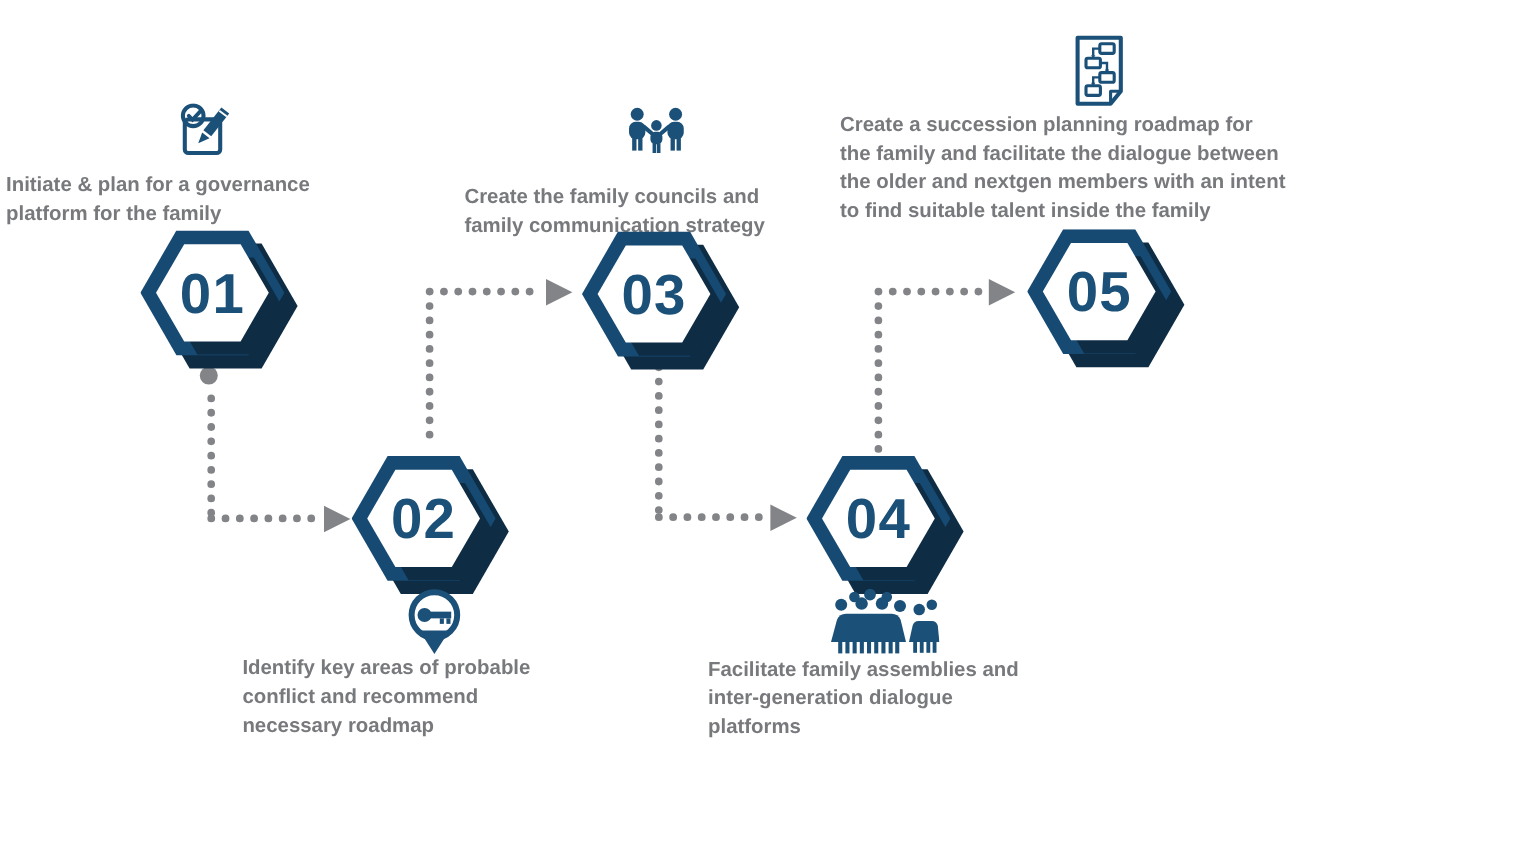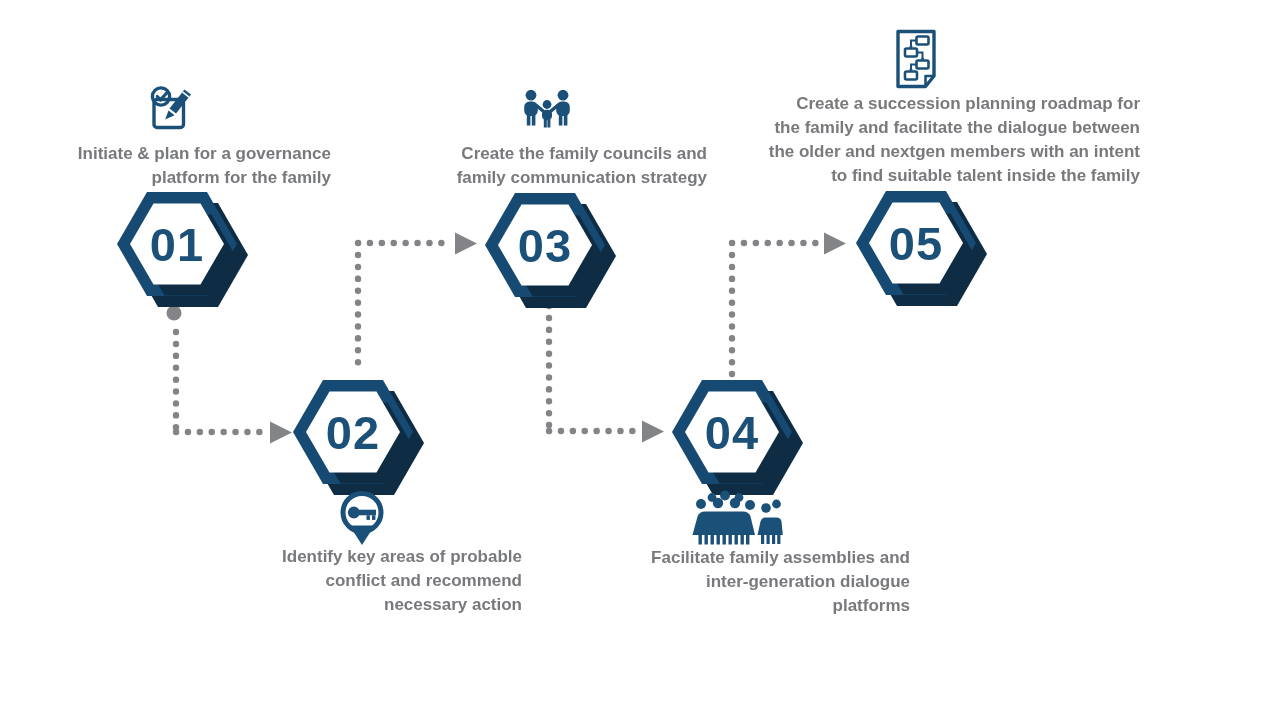--- a/index.html
+++ b/index.html
@@ -1,21 +1,21 @@
 <!DOCTYPE html>
 <html style="--hexagon-main: #164A73; --hexagon-shadow: #0E2C44; --number-blue: #1B5078; --icon-blue: #1B5078; --text-gray: #77797C; --dot-gray: #828487;"><head>
 <meta charset="utf-8">
 <style>
   html,body{margin:0;padding:0;background:#fff;}
   .canvas{
     position:relative;width:1280px;height:720px;background:#fff;overflow:hidden;
     font-family:"Liberation Sans",sans-serif;
   }
   .desc{
-    position:absolute;text-align:right;white-space:pre-line;
+    position:absolute;text-align:left;white-space:pre-line;
     color:var(--text-gray);font:700 17px/24px "Liberation Sans",sans-serif;
   }
   svg.hex,svg.icon,svg.flow{position:absolute;display:block;}
   .hex-main{fill:var(--hexagon-main);}
   .hex-shadow{fill:var(--hexagon-shadow);}
   .hex-inner{fill:#ffffff;}
   .hex-num{
     fill:var(--number-blue);
     font:700 47px "Liberation Sans",sans-serif;
     text-anchor:middle;letter-spacing:1px;
@@ -87,41 +87,41 @@
     <svg class="icon" style="left:339px;top:490px" width="46" height="56" viewBox="0 0 46 56">
       <path class="ic-f" d="M10.5,35.5 L23,55 L35.5,35.5 Z"></path>
       <circle class="ic-s" cx="23" cy="22.5" r="19" fill="#ffffff" stroke-width="5"></circle>
       <circle class="ic-f" cx="14.8" cy="22.5" r="5.9"></circle>
       <rect class="ic-f" x="18.5" y="19.7" width="18.5" height="5.6"></rect>
       <rect class="ic-f" x="27.5" y="25.3" width="3.4" height="4.6"></rect>
       <rect class="ic-f" x="33" y="25.3" width="3.4" height="4.6"></rect>
     </svg>
     <div class="desc" style="left:202px;top:545px;width:320px;">Identify key areas of probable
 conflict and recommend
-necessary action</div>
+necessary roadmap</div>
   </div>
 
   <div>
     <svg class="icon" style="left:520px;top:88px" width="54" height="44" viewBox="0 0 54 44">
       <circle class="ic-f" cx="11" cy="7.2" r="5.4"></circle>
       <rect class="ic-f" x="4.2" y="13.5" width="13.6" height="14.5" rx="5.5"></rect>
       <rect class="ic-f" x="6.8" y="27" width="3.6" height="10.5"></rect>
       <rect class="ic-f" x="11.8" y="27" width="3.6" height="10.5"></rect>
       <circle class="ic-f" cx="43" cy="7.2" r="5.4"></circle>
       <rect class="ic-f" x="36.2" y="13.5" width="13.6" height="14.5" rx="5.5"></rect>
       <rect class="ic-f" x="38.8" y="27" width="3.6" height="10.5"></rect>
       <rect class="ic-f" x="43.8" y="27" width="3.6" height="10.5"></rect>
       <path class="ic-st2" d="M16.5,17.5 L23,23"></path>
       <path class="ic-st2" d="M37.5,17.5 L31,23"></path>
       <circle class="ic-f" cx="27" cy="16.5" r="4.4"></circle>
       <rect class="ic-f" x="22" y="21.8" width="10" height="10.5" rx="4.2"></rect>
       <rect class="ic-f" x="23.8" y="31.5" width="3" height="8"></rect>
       <rect class="ic-f" x="27.4" y="31.5" width="3" height="8"></rect>
     </svg>
-    <div class="desc" style="left:387px;top:142px;width:320px;">Create the family councils and
+    <div class="desc" style="left:387px;top:152px;width:320px;">Create the family councils and
 family communication strategy</div>
     <svg class="hex" style="left:485px;top:193px" width="132" height="122" viewBox="0 0 132 122">
       <polygon class="hex-shadow" points="11,63 41,11 101,11 131,63 101,115 41,115"></polygon>
       <polygon class="hex-main" points="0,52 30,0 90,0 120,52 90,104 30,104"></polygon>
       <polygon class="hex-shadow" points="24,63 47.5,22.5 94.5,22.5 118,63 94.5,103.5 47.5,103.5"></polygon>
       <polygon class="hex-inner" points="13,52 36.5,11.5 83.5,11.5 107,52 83.5,92.5 36.5,92.5"></polygon>
       <text class="hex-num" x="60" y="68.5">03</text>
     </svg>
   </div>
 

